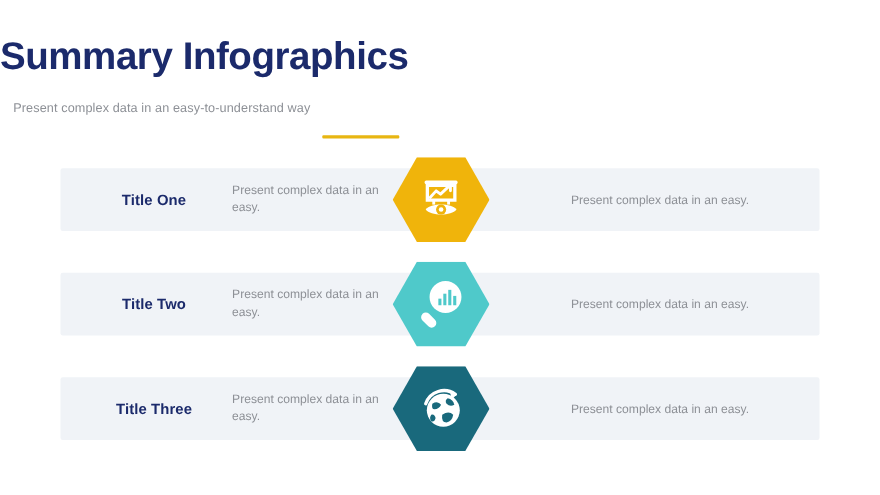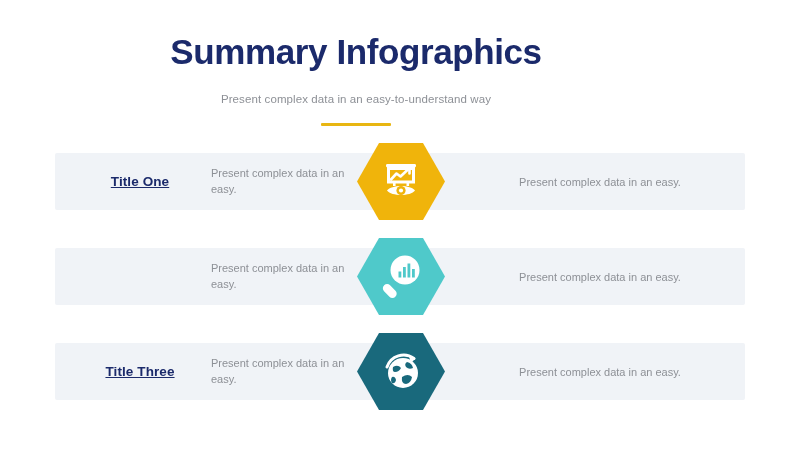--- a/index.html
+++ b/index.html
@@ -14,22 +14,20 @@
     overflow: hidden;
     position: relative;
   }
 
   
   .header {
     position: absolute;
     top: 0;
     left: 0;
     width: 656px;
-    text-align: center;
-    padding-left: 28px;
   }
   .page-title {
     margin: 0;
     padding-top: 32px;
     font-size: 35px;
     font-weight: bold;
     letter-spacing: -0.4px;
     color: #1b2a6b;
     line-height: 1.15;
   }
@@ -78,21 +76,20 @@
     top: 0;
     width: 130px;
     height: 57px;
     display: flex;
     align-items: center;
     justify-content: center;
     font-size: 13.5px;
     font-weight: bold;
     color: #1b2a6b;
     letter-spacing: 0.1px;
-    text-decoration: underline;
   }
 
   .row-desc {
     position: absolute;
     left: 211px;
     top: 0;
     width: 140px;
     height: 57px;
     display: flex;
     align-items: center;
@@ -158,20 +155,21 @@
           <circle cx="44" cy="47.5" r="4.6" fill="#f0b40b"></circle>
           <circle cx="44" cy="47.5" r="2.1" fill="#ffffff"></circle>
         </g>
       </svg>
     </div>
     <div class="row-right">Present complex data in an easy.</div>
   </div>
 
   <div class="row">
     <div class="row-bar"></div>
+    <div class="row-title">Title Two</div>
     <div class="row-desc">Present complex data in an easy.</div>
     <div class="hex">
       <svg width="88" height="77" viewBox="0 0 88 77">
         <polygon points="22,0 66,0 88,38.5 66,77 22,77 0,38.5" fill="#4fc9ca"></polygon>
         <g>
 
           <rect x="28.5" y="45" width="8.5" height="16" rx="4.2" fill="#ffffff" transform="rotate(-45 32.75 53)"></rect>
 
           <circle cx="48" cy="32" r="14.5" fill="#ffffff"></circle>
 

